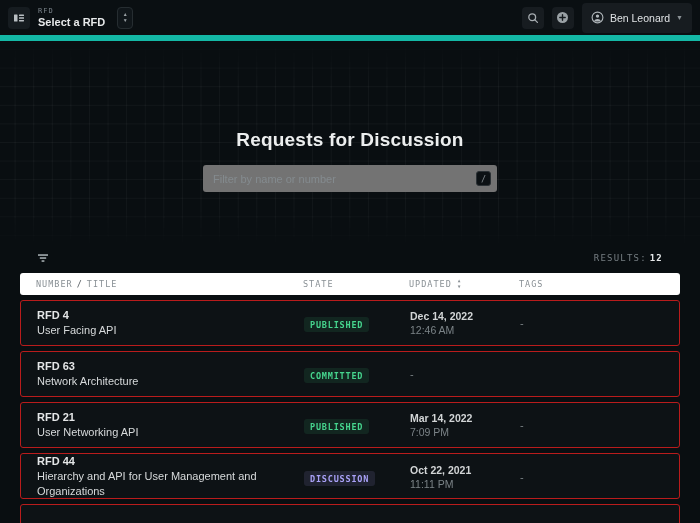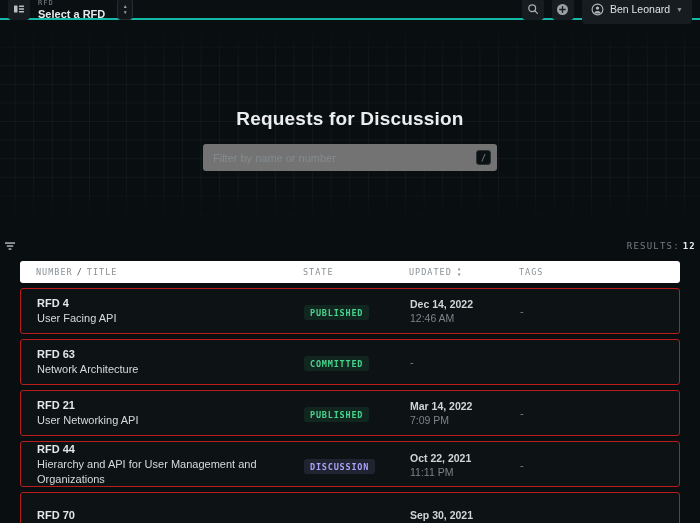--- a/index.html
+++ b/index.html
@@ -7,22 +7,22 @@
   body {
     background:#090e11;
     font-family:"Liberation Sans", sans-serif;
     color:#e7e9ea;
     position:relative;
   }
   .mono { font-family:"DejaVu Sans Mono", monospace; }
 
   
   .topbar {
-    height:20px; display:flex; align-items:center;
-    padding:0 8px; background:#0a0f12; border-bottom:2px solid #14b8a6;
+    height:41px; display:flex; align-items:center;
+    padding:0 8px; background:#0a0f12; border-bottom:6px solid #14b8a6;
   }
   .logo-btn {
     width:22px; height:22px; border-radius:4px; background:#161c20;
     display:flex; align-items:center; justify-content:center; cursor:pointer;
   }
   .picker-labels { margin-left:8px; display:flex; flex-direction:column; justify-content:center; cursor:pointer;}
   .picker-eyebrow { font-family:"DejaVu Sans Mono",monospace; font-size:7px; letter-spacing:1px; color:#7b838a; text-transform:uppercase; }
   .picker-value { font-size:11px; font-weight:700; color:#e7e9ea; margin-top:1px; }
   .stepper-btn {
     margin-left:12px; width:16px; height:22px; border-radius:4px;
@@ -67,21 +67,21 @@
   }
   .filter-box input::placeholder { color:#848b8f; }
   .key-badge {
     width:15px; height:15px; border:1px solid #2b3135; border-radius:3px; background:#0c1114;
     display:flex; align-items:center; justify-content:center;
     font-family:"DejaVu Sans Mono",monospace; font-size:8.5px; color:#848b8f;
   }
 
   
   .toolbar {
-    margin-top:9px; padding:0 4px; height:18px;
+    padding:0 37px; height:18px;
     display:flex; align-items:center; justify-content:space-between;
   }
   .results { font-family:"DejaVu Sans Mono",monospace; font-size:9px; letter-spacing:1.2px; }
   .results .lbl { color:#767e83; }
   .results .cnt { color:#e7e9ea; font-weight:700; margin-left:3px; }
 
   
   .tbl { margin:6px 20px 0; }
   .grid-cols {
     display:grid; grid-template-columns:267px 106px 110px 1fr;

